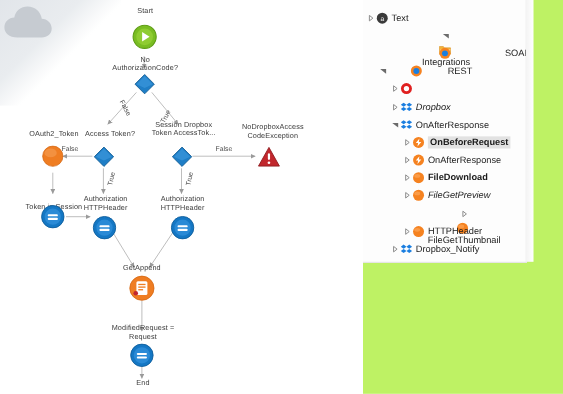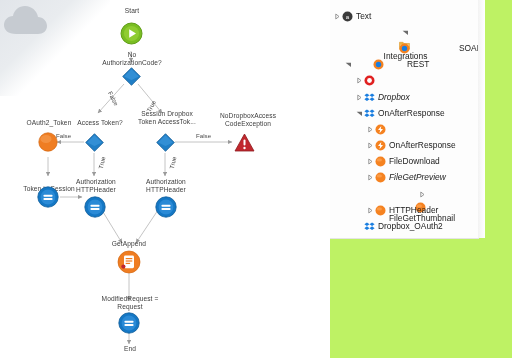--- a/index.html
+++ b/index.html
@@ -368,36 +368,37 @@
               <svg width="7" height="7" viewBox="0 0 7 7">
                 <path d="M1.8 1 L5 3.5 L1.8 6 Z" fill="none" stroke="#8c8c8c" stroke-width=".9"></path>
               </svg>
             </span>
             <span class="ticon">
               <svg width="11" height="11" viewBox="0 0 11 11">
                 <circle cx="5.5" cy="5.5" r="5" fill="#f58220"></circle>
                 <path d="M6.3 2 L3 6 L5.1 6 L4.5 9.2 L8 5.1 L5.8 5.1 Z" fill="#ffffff"></path>
               </svg>
             </span>
+            <span class="tlabel">OnBeforeRequest</span>
           </div>
           <div class="trow" style="padding-left: 36px;">
             <span class="twist">
               <svg width="7" height="7" viewBox="0 0 7 7">
                 <path d="M1.8 1 L5 3.5 L1.8 6 Z" fill="none" stroke="#8c8c8c" stroke-width=".9"></path>
               </svg>
             </span>
             <span class="ticon">
               <svg width="11" height="11" viewBox="0 0 11 11">
                 <circle cx="5.5" cy="5.5" r="5" fill="#f58220"></circle>
                 <path d="M6.3 2 L3 6 L5.1 6 L4.5 9.2 L8 5.1 L5.8 5.1 Z" fill="#ffffff"></path>
               </svg>
             </span>
             <span class="tlabel">OnAfterResponse</span>
           </div>
-          <div class="trow" style="padding-left: 36px;">
+          <div class="trow" style="padding-left: 36px; font-weight: bold;">
             <span class="twist">
               <svg width="7" height="7" viewBox="0 0 7 7">
                 <path d="M1.8 1 L5 3.5 L1.8 6 Z" fill="none" stroke="#8c8c8c" stroke-width=".9"></path>
               </svg>
             </span>
             <span class="ticon">
               <svg width="11" height="11" viewBox="0 0 11 11">
                 <circle cx="5.5" cy="5.5" r="5" fill="#f58220"></circle>
                 <ellipse cx="4.2" cy="3.8" rx="2.8" ry="1.8" fill="#f9a košick" opacity="0"></ellipse>
                 <ellipse cx="4.3" cy="3.9" rx="2.7" ry="1.7" fill="#ffb066" opacity=".55"></ellipse>
@@ -444,29 +445,45 @@
             <span class="ticon">
               <svg width="11" height="11" viewBox="0 0 11 11">
                 <circle cx="5.5" cy="5.5" r="5" fill="#f58220"></circle>
                 <ellipse cx="4.2" cy="3.8" rx="2.8" ry="1.8" fill="#f9a košick" opacity="0"></ellipse>
                 <ellipse cx="4.3" cy="3.9" rx="2.7" ry="1.7" fill="#ffb066" opacity=".55"></ellipse>
               </svg>
             </span>
             <span class="tlabel">HTTPHeader</span>
           </div>
           <div class="trow" style="padding-left: 25px;">
-            <span class="twist"></span>
+            <span class="twist">
+              <svg width="7" height="7" viewBox="0 0 7 7">
+                <path d="M1.8 1 L5 3.5 L1.8 6 Z" fill="none" stroke="#8c8c8c" stroke-width=".9"></path>
+              </svg>
+            </span>
             <span class="ticon">
               <svg width="12" height="11" viewBox="0 0 12 11">
                 <path d="M3.2 1 L0.4 3 L3.2 5 L6 3 Z" fill="#1a7ee0"></path>
                 <path d="M8.8 1 L11.6 3 L8.8 5 L6 3 Z" fill="#1a7ee0"></path>
                 <path d="M3.2 5.3 L0.4 7.3 L3.2 9.3 L6 7.3 Z" fill="#1a7ee0"></path>
                 <path d="M8.8 5.3 L11.6 7.3 L8.8 9.3 L6 7.3 Z" fill="#1a7ee0"></path>
               </svg>
             </span>
+            <span class="tlabel">Dropbox_Notify</span>
+          </div>
+          <div class="trow" style="padding-left: 25px;">
+            <span class="twist"></span>
+            <span class="ticon">
+              <svg width="12" height="11" viewBox="0 0 12 11">
+                <path d="M3.2 1 L0.4 3 L3.2 5 L6 3 Z" fill="#1a7ee0"></path>
+                <path d="M8.8 1 L11.6 3 L8.8 5 L6 3 Z" fill="#1a7ee0"></path>
+                <path d="M3.2 5.3 L0.4 7.3 L3.2 9.3 L6 7.3 Z" fill="#1a7ee0"></path>
+                <path d="M8.8 5.3 L11.6 7.3 L8.8 9.3 L6 7.3 Z" fill="#1a7ee0"></path>
+              </svg>
+            </span>
             <span class="tlabel">Dropbox_OAuth2</span>
           </div>
         </div>
     </div>
     <div id="tree-shade"></div>
   </div>
 
 </div>
 
 </body></html>

